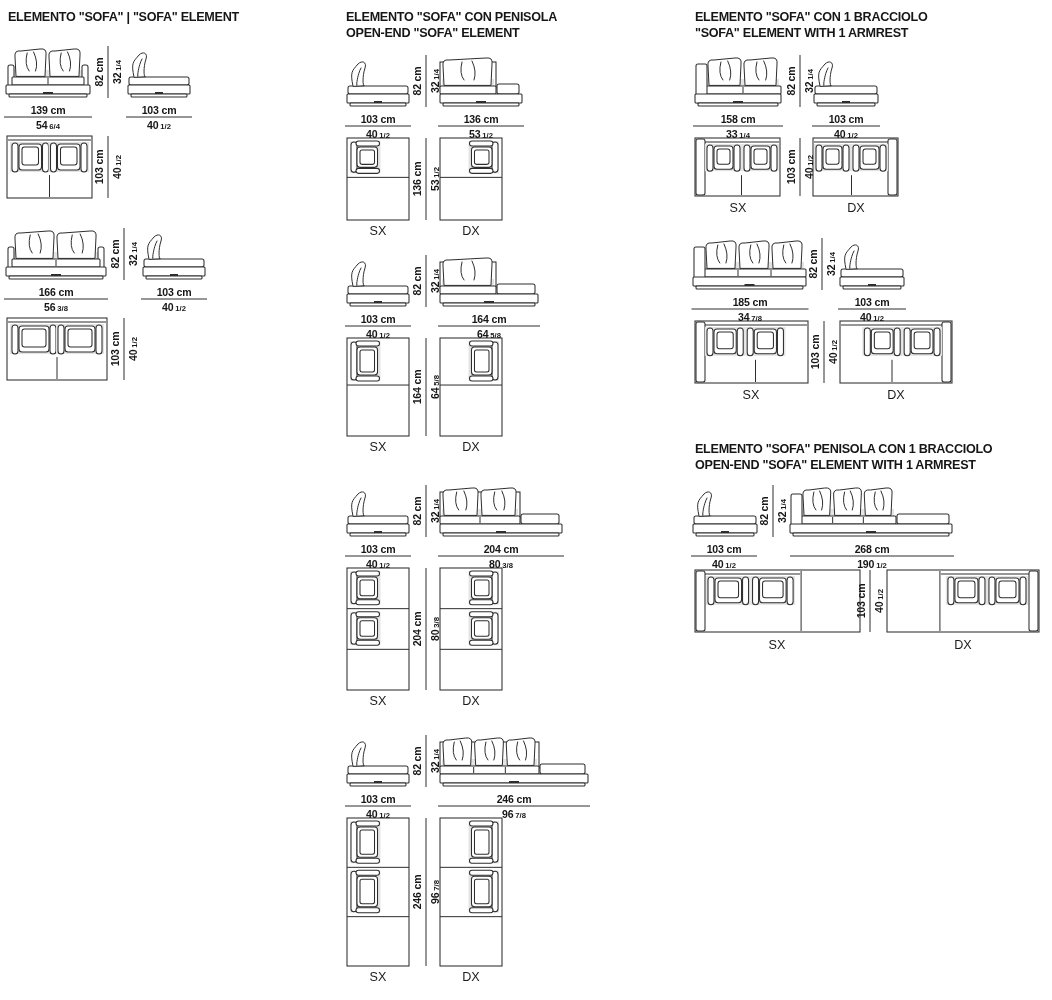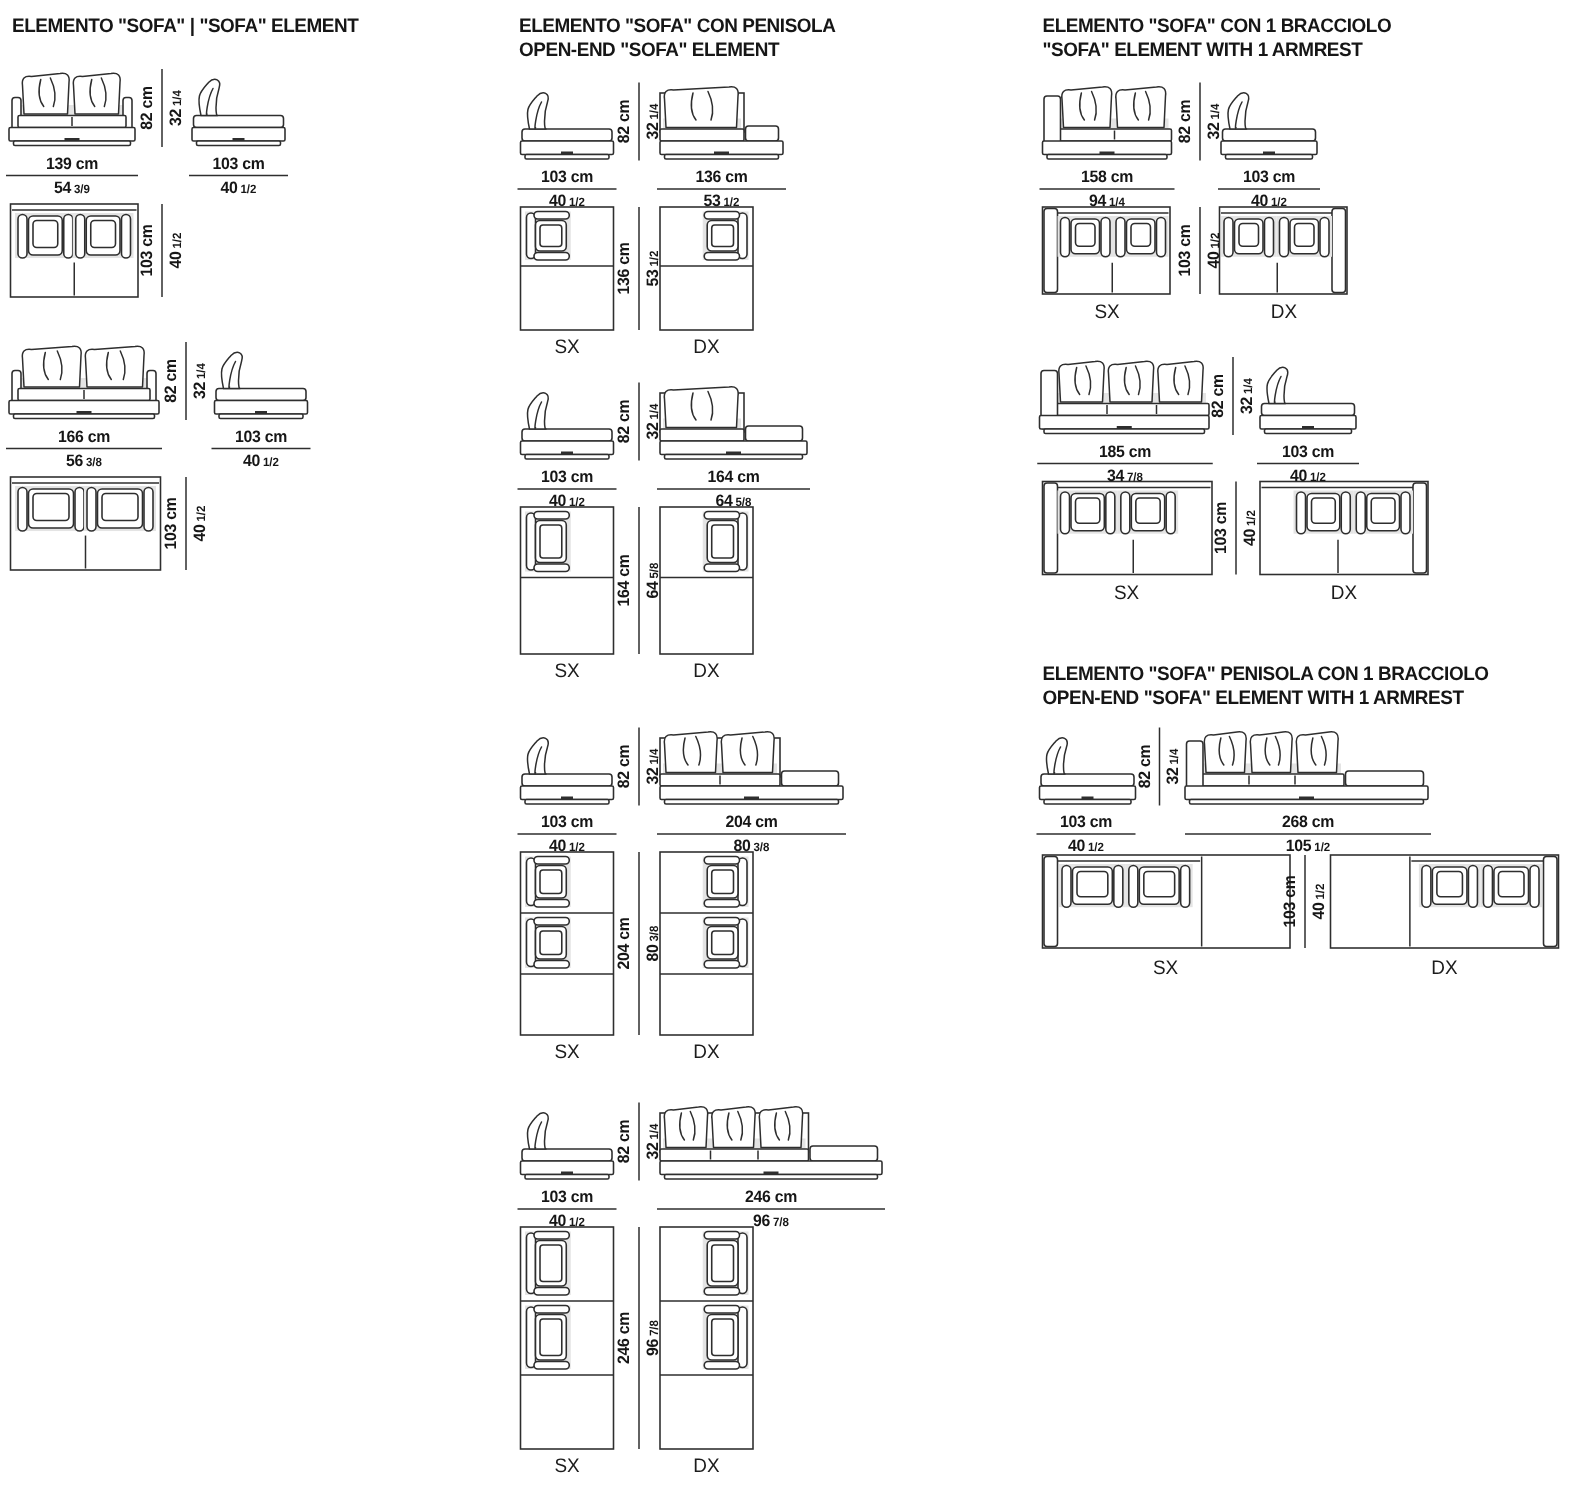--- a/index.html
+++ b/index.html
@@ -550,21 +550,21 @@
         <line x1="939.92" y1="571" x2="939.92" y2="631" stroke="#2e2e2e" stroke-width="1"></line>
       </g>
       <g>
         <line x1="870" y1="570" x2="870" y2="632" stroke="#2e2e2e" stroke-width="1"></line>
       </g>
     </svg>
   <div id="labels">
       <div class="dimtext vtext" style="left: 99px; top: 72px;">82 cm</div>
       <div class="dimtext vtext" style="left: 118px; top: 72px;"><span>32</span><span class="frac">1/4</span></div>
       <div class="dimtext" style="left: 48px; top: 110px;">139 cm</div>
-      <div class="dimtext" style="left: 48px; top: 126px;"><span>54</span><span class="frac">3/9</span></div>
+      <div class="dimtext" style="left: 48px; top: 126px;"><span>54</span><span class="frac">6/4</span></div>
       <div class="dimtext" style="left: 159px; top: 110px;">103 cm</div>
       <div class="dimtext" style="left: 159px; top: 126px;"><span>40</span><span class="frac">1/2</span></div>
       <div class="dimtext vtext" style="left: 99px; top: 167px;">103 cm</div>
       <div class="dimtext vtext" style="left: 118px; top: 167px;"><span>40</span><span class="frac">1/2</span></div>
       <div class="dimtext vtext" style="left: 115px; top: 254px;">82 cm</div>
       <div class="dimtext vtext" style="left: 134px; top: 254px;"><span>32</span><span class="frac">1/4</span></div>
       <div class="dimtext" style="left: 56px; top: 292px;">166 cm</div>
       <div class="dimtext" style="left: 56px; top: 308px;"><span>56</span><span class="frac">3/8</span></div>
       <div class="dimtext" style="left: 174px; top: 292px;">103 cm</div>
       <div class="dimtext" style="left: 174px; top: 308px;"><span>40</span><span class="frac">1/2</span></div>
@@ -606,21 +606,21 @@
       <div class="dimtext" style="left: 378px; top: 815px;"><span>40</span><span class="frac">1/2</span></div>
       <div class="dimtext" style="left: 514px; top: 799px;">246 cm</div>
       <div class="dimtext" style="left: 514px; top: 815px;"><span>96</span><span class="frac">7/8</span></div>
       <div class="dimtext vtext" style="left: 417px; top: 892px;">246 cm</div>
       <div class="dimtext vtext" style="left: 436px; top: 892px;"><span>96</span><span class="frac">7/8</span></div>
       <div class="orient" style="left: 378px; top: 970px;">SX</div>
       <div class="orient" style="left: 471px; top: 970px;">DX</div>
       <div class="dimtext vtext" style="left: 791px; top: 81px;">82 cm</div>
       <div class="dimtext vtext" style="left: 810px; top: 81px;"><span>32</span><span class="frac">1/4</span></div>
       <div class="dimtext" style="left: 738px; top: 119px;">158 cm</div>
-      <div class="dimtext" style="left: 738px; top: 135px;"><span>94</span><span class="frac">1/4</span></div>
+      <div class="dimtext" style="left: 738px; top: 135px;"><span>33</span><span class="frac">1/4</span></div>
       <div class="dimtext" style="left: 846px; top: 119px;">103 cm</div>
       <div class="dimtext" style="left: 846px; top: 135px;"><span>40</span><span class="frac">1/2</span></div>
       <div class="dimtext vtext" style="left: 791px; top: 167px;">103 cm</div>
       <div class="dimtext vtext" style="left: 810px; top: 167px;"><span>40</span><span class="frac">1/2</span></div>
       <div class="orient" style="left: 738px; top: 201px;">SX</div>
       <div class="orient" style="left: 856px; top: 201px;">DX</div>
       <div class="dimtext vtext" style="left: 813px; top: 264px;">82 cm</div>
       <div class="dimtext vtext" style="left: 832px; top: 264px;"><span>32</span><span class="frac">1/4</span></div>
       <div class="dimtext" style="left: 750px; top: 302px;">185 cm</div>
       <div class="dimtext" style="left: 750px; top: 318px;"><span>34</span><span class="frac">7/8</span></div>
@@ -628,21 +628,21 @@
       <div class="dimtext" style="left: 872px; top: 318px;"><span>40</span><span class="frac">1/2</span></div>
       <div class="dimtext vtext" style="left: 815px; top: 352px;">103 cm</div>
       <div class="dimtext vtext" style="left: 834px; top: 352px;"><span>40</span><span class="frac">1/2</span></div>
       <div class="orient" style="left: 751px; top: 388px;">SX</div>
       <div class="orient" style="left: 896px; top: 388px;">DX</div>
       <div class="dimtext vtext" style="left: 764px; top: 511px;">82 cm</div>
       <div class="dimtext vtext" style="left: 783px; top: 511px;"><span>32</span><span class="frac">1/4</span></div>
       <div class="dimtext" style="left: 724px; top: 549px;">103 cm</div>
       <div class="dimtext" style="left: 724px; top: 565px;"><span>40</span><span class="frac">1/2</span></div>
       <div class="dimtext" style="left: 872px; top: 549px;">268 cm</div>
-      <div class="dimtext" style="left: 872px; top: 565px;"><span>105</span><span class="frac">1/2</span></div>
+      <div class="dimtext" style="left: 872px; top: 565px;"><span>190</span><span class="frac">1/2</span></div>
       <div class="dimtext vtext" style="left: 861px; top: 601px;">103 cm</div>
       <div class="dimtext vtext" style="left: 880px; top: 601px;"><span>40</span><span class="frac">1/2</span></div>
       <div class="orient" style="left: 777px; top: 638px;">SX</div>
       <div class="orient" style="left: 963px; top: 638px;">DX</div>
     </div>
 
   <div class="title" style="left:8px;top:9px">
     <div>ELEMENTO "SOFA" | "SOFA" ELEMENT</div>
   </div>
   <div class="title" style="left:346px;top:9px">

